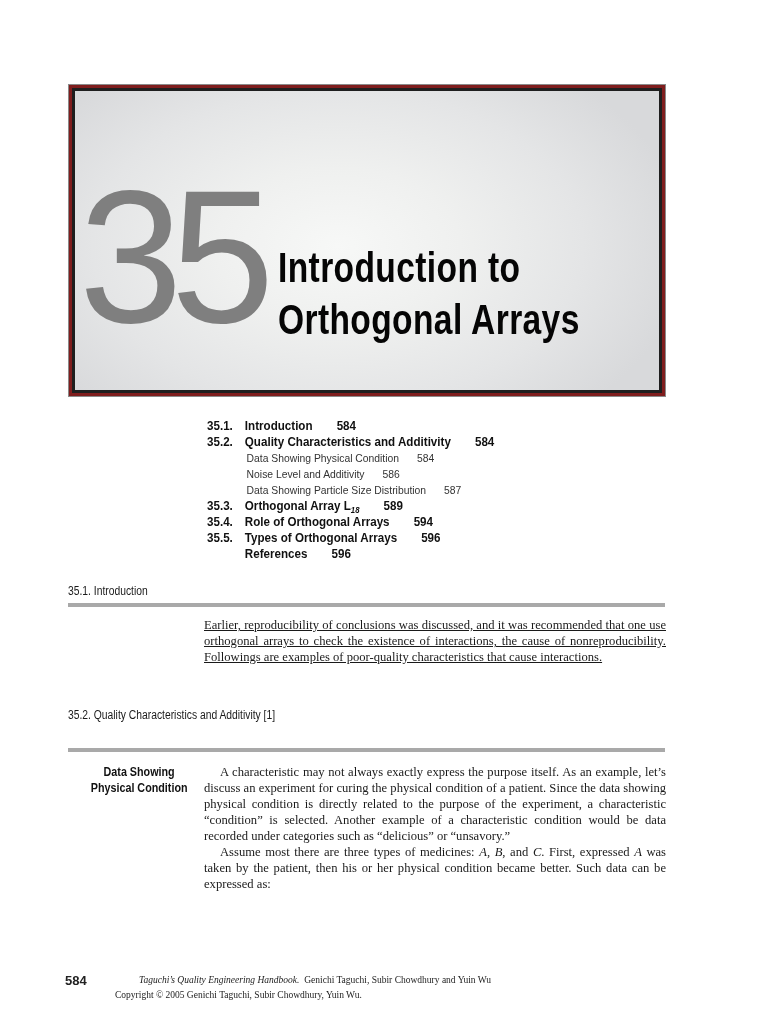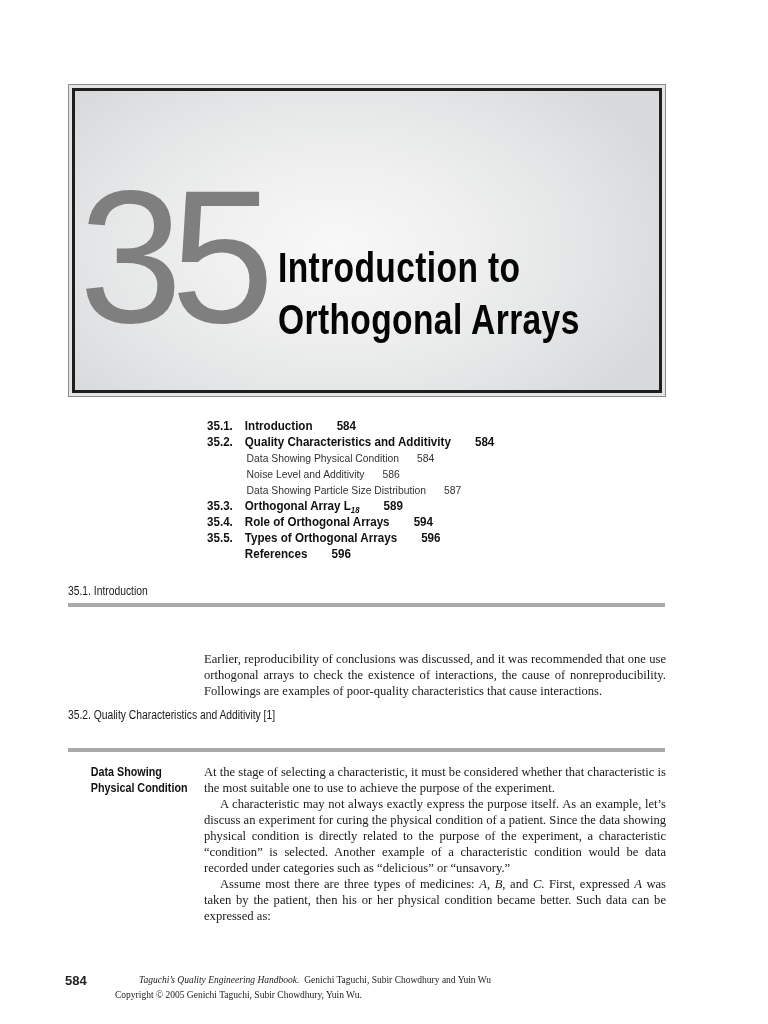--- a/index.html
+++ b/index.html
@@ -4,21 +4,21 @@
   <style>
     html, body { margin: 0; padding: 0; }
     body {
       width: 768px; height: 1024px; background: #ffffff; position: relative; overflow: hidden;
       color: #1a1a1a;
     }
 
     
     .chapter-box {
       position: absolute; left: 68px; top: 84px; width: 598px; height: 313px;
-      border: 1px solid #8a8a8a; box-sizing: border-box; background: #e5e5e5;
+      border: 1px solid #8a8a8a; box-sizing: border-box; background: #7f1d1d;
     }
     .chapter-box-inner {
       position: absolute; left: 3px; top: 3px; right: 3px; bottom: 3px;
       border: 3px solid #1e1e1e; box-sizing: border-box;
       background: radial-gradient(ellipse 60% 75% at 45% 52%, #f7f8f7 0%, #eff0ef 35%, #e4e5e6 70%, #d8d9db 100%);
       overflow: hidden;
     }
     .chapter-number {
       position: absolute; left: 4px; top: 70px;
       font-family: "Liberation Sans", "DejaVu Sans", sans-serif;
@@ -54,21 +54,21 @@
     
     .body-para {
       position: absolute; left: 204px; width: 462px;
       font-family: "Liberation Serif", "DejaVu Serif", serif; font-size: 12.6px; line-height: 16px;
       text-align: justify; color: #1a1a1a;
     }
     .body-para p { margin: 0; }
     .body-para p.indent { text-indent: 16px; }
 
     .side-head {
-      position: absolute; right: 580px; top: 764px; text-align: left;
+      position: absolute; right: 580px; top: 764px; text-align: center;
       font-family: "Liberation Sans", "DejaVu Sans", sans-serif; font-weight: bold; font-size: 12.5px; line-height: 16px;
       color: #111; white-space: nowrap;
     }
     .side-head span { display: block; transform: scaleX(0.86); transform-origin: right top; }
 
     
     .footer { position: absolute; left: 65px; top: 975px; font-family: "Liberation Serif", "DejaVu Serif", serif; font-size: 9.5px; color: #222; }
     .footer .pg { font-family: "Liberation Sans", "DejaVu Sans", sans-serif; font-weight: bold; font-size: 13px; position: absolute; left: 0; top: -2px; }
     .footer .line1 { position: absolute; left: 38px; top: 0; white-space: nowrap; margin-left: 36px; }
     .footer .line2 { position: absolute; left: 38px; top: 15px; white-space: nowrap; padding-left: 12px; }
@@ -114,36 +114,35 @@
   </div>
   <div class="toc-row main">
     <span class="toc-num"></span><span>References</span><span class="toc-page">596</span>
   </div>
 </div>
 
 <div class="section-heading" style="top:584px;">
   <span class="htext">35.1. Introduction</span>
 </div>
 <div class="section-rule" style="top:603px;"></div>
-<div class="body-para" style="top:651px;">
+<div class="body-para" style="top:617px;text-decoration:underline;">
   <p>Earlier, reproducibility of conclusions was discussed, and it was recommended that one use orthogonal arrays to check the existence of interactions, the cause of nonreproducibility. Followings are examples of poor-quality characteristics that cause interactions.</p>
 </div>
 
 <div class="section-heading" style="top:708px;">
   <span class="htext">35.2. Quality Characteristics and Additivity [1]</span>
 </div>
 <div class="section-rule" style="top:748px;"></div>
 
 <div class="side-head">
   <span>Data Showing</span>
   <span>Physical Condition</span>
 </div>
 
 <div class="body-para" style="top:764px;">
-  <p>At the stage of selecting a characteristic, it must be considered whether that characteristic is the most suitable one to use to achieve the purpose of the experiment.</p>
   <p class="indent">A characteristic may not always exactly express the purpose itself. As an example, let’s discuss an experiment for curing the physical condition of a patient. Since the data showing physical condition is directly related to the purpose of the experiment, a characteristic “condition” is selected. Another example of a characteristic condition would be data recorded under categories such as “delicious” or “unsavory.”</p>
   <p class="indent"><span>Assume most there are three types of medicines: </span><em>A</em><span>, </span><em>B</em><span>, and </span><em>C</em><span>. First, expressed </span><em>A</em><span> was taken by the patient, then his or her physical condition became better. Such data can be expressed as:</span></p>
 </div>
 
 <div class="footer">
   <span class="pg">584</span>
   <span class="line1"><em>Taguchi’s Quality Engineering Handbook.</em>&nbsp;&nbsp;<span>Genichi Taguchi, Subir Chowdhury and Yuin Wu</span></span>
   <span class="line2">Copyright © 2005 Genichi Taguchi, Subir Chowdhury, Yuin Wu.</span>
 </div>
 

